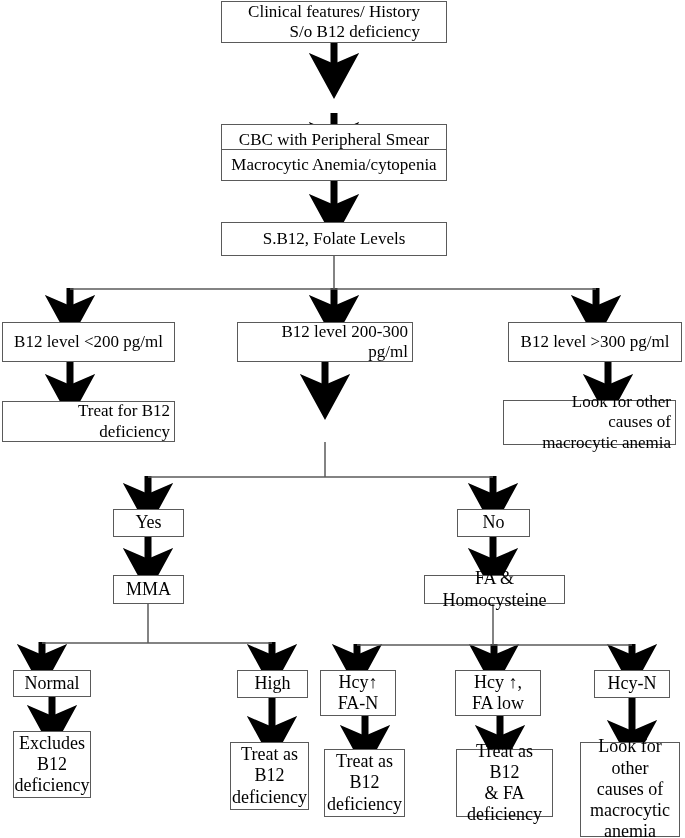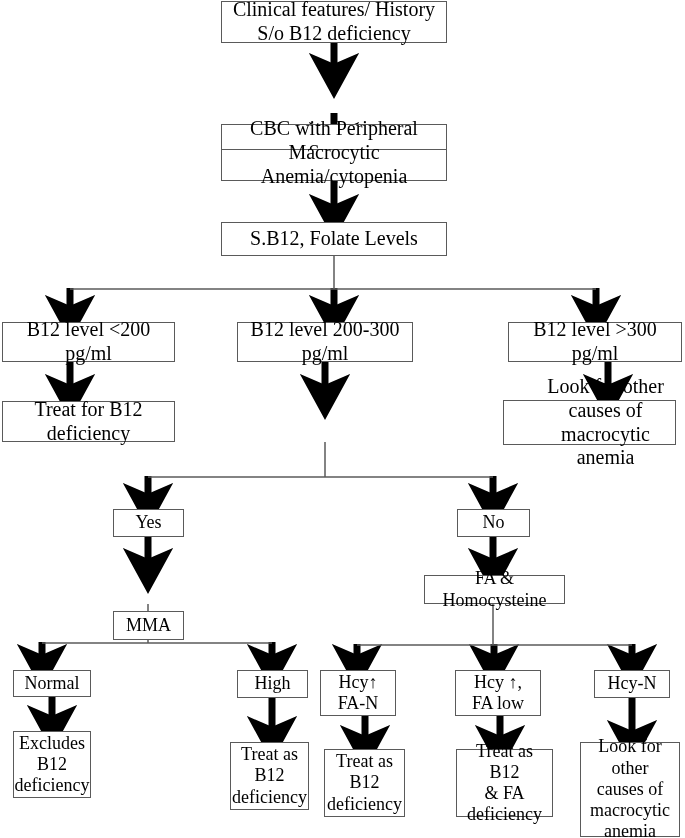--- a/index.html
+++ b/index.html
@@ -35,21 +35,21 @@
     text-align: center;
     color: #000000;
     line-height: 1.18;
     z-index: 5;
   }
   .node .txt {
     display: block;
     padding: 0 4px;
     white-space: pre-line;
   }
-  .fs15 { font-size: 20px; }
+  .fs15 { font-size: 17px; text-align: right; }
   .fs14 { font-size: 18px; }
 </style>
 </head>
 <body>
 
 <div id="canvas">
 
   <svg id="connectors" viewBox="0 0 685 838" width="685" height="838">
     <defs>
       <marker id="ah" viewBox="0 0 12 12" refX="5.5" refY="6" markerWidth="7.2" markerHeight="7.2" orient="auto-start-reverse">
@@ -138,21 +138,21 @@
   </div>
 
   <div class="node fs14" style="left:113px; top:509px; width:71px; height:28px;">
     <span class="txt">Yes</span>
   </div>
 
   <div class="node fs14" style="left:457px; top:509px; width:73px; height:28px;">
     <span class="txt">No</span>
   </div>
 
-  <div class="node fs14" style="left:113px; top:575px; width:71px; height:29px;margin-top:36px;">
+  <div class="node fs14" style="left:113px; top:575px; width:71px; height:29px;">
     <span class="txt">MMA</span>
   </div>
 
   <div class="node fs14" style="left:424px; top:575px; width:141px; height:29px;">
     <span class="txt">FA &amp; Homocysteine</span>
   </div>
 
   <div class="node fs14" style="left:13px; top:670px; width:78px; height:27px;">
     <span class="txt">Normal</span>
   </div>

